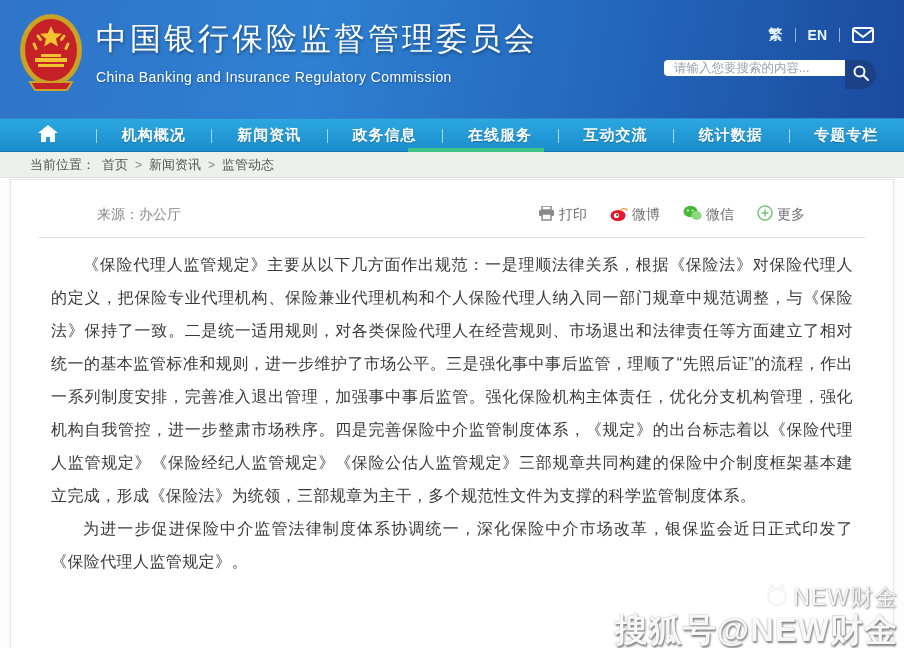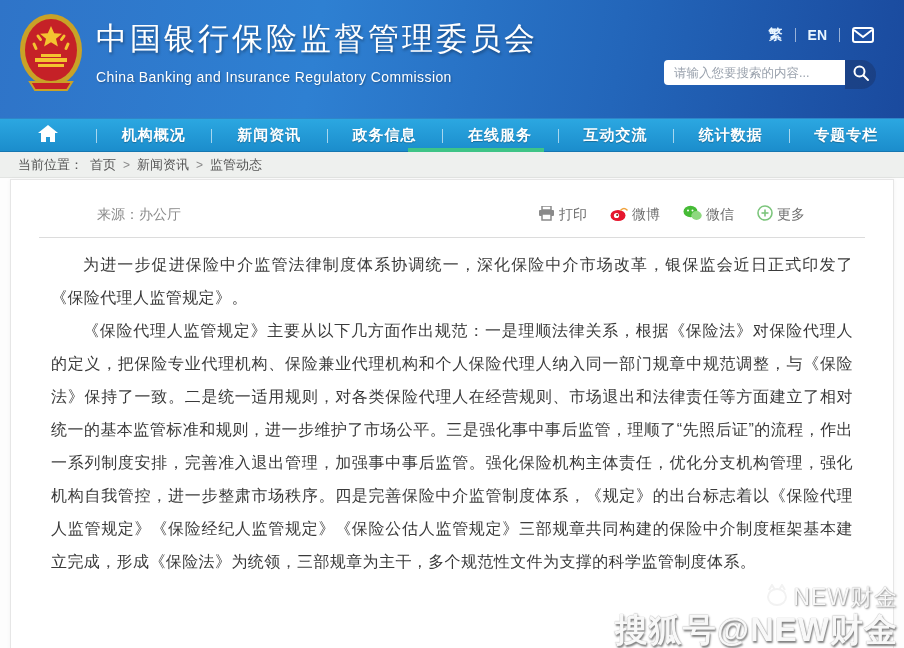--- a/index.html
+++ b/index.html
@@ -14,21 +14,21 @@
   .emblem{ position:absolute; left:18px; top:12px; width:66px; height:82px; }
   .title-block{ position:absolute; left:96px; top:18px; color:#fff; }
   .title-zh{ font-size:31px; font-weight:normal; letter-spacing:3px; text-shadow:1px 2px 3px rgba(0,0,0,.35); white-space:nowrap; }
   .title-en{ font-size:14px; margin-top:9px; letter-spacing:.4px; text-shadow:1px 1px 2px rgba(0,0,0,.3); white-space:nowrap; }
   .utils{ position:absolute; right:30px; top:26px; display:flex; align-items:center; gap:12px; color:#fff; font-size:14px; font-weight:bold; }
   .utils .sep{ width:1px; height:14px; background:rgba(255,255,255,.55); }
   .utils a{ color:#eaf6ff; text-decoration:none; cursor:pointer; }
   .mail-icon svg{ display:block; }
   .searchbar{ position:absolute; right:28px; top:60px; width:212px; height:29px; display:flex; }
   .search-input{
-    flex:1; height:25px; border:none; outline:none; padding:8px 10px;
+    flex:1; height:16px; border:none; outline:none; padding:8px 10px;
     border-radius:4px 0 0 4px; font-size:12.5px; color:#000000; background:#fff;
   }
   .search-input::placeholder{ color:#9aa2ad; }
   .search-btn{
     width:52px; height:29px; border:none; cursor:pointer;
     border-radius:0 15px 15px 0; background:rgba(25,45,90,.38);
     display:flex; align-items:center; justify-content:center;
   }
 
   
@@ -45,21 +45,21 @@
   .nav-home{ flex:0 0 96px; }
   .nav-item + .nav-item::before{
     content:""; position:absolute; left:0; top:10px; width:1px; height:14px;
     background:rgba(255,255,255,.6);
   }
   .nav-underline{ position:absolute; left:408px; bottom:-1px; width:136px; height:4px; background:#3ec487; }
 
   
   .breadcrumb{
     height:26px; background:#eef0ee; border-bottom:1px solid #e2e4e2;
-    display:flex; align-items:center; padding-left:18px;
+    display:flex; align-items:center; padding-left:30px;
     font-size:13px; color:#565656; gap:7px;
   }
   .breadcrumb a{ color:#565656; text-decoration:none; cursor:pointer; }
   .crumb-sep{ color:#8a8a8a; font-size:12px; }
 
   
   .panel{
     position:absolute; left:10px; right:10px; top:179px; bottom:-2px;
     background:#fff; border:1px solid #e6e6e6; border-bottom:none;
     box-shadow:0 0 4px rgba(0,0,0,.04);
@@ -215,22 +215,22 @@
         </span>
         <span>更多</span>
       </span>
     </div>
   </div>
 
   <div class="divider"></div>
 
 
   <div class="article-body">
+    <p>《保险代理人监管规定》主要从以下几方面作出规范：一是理顺法律关系，根据《保险法》对保险代理人的定义，把保险专业代理机构、保险兼业代理机构和个人保险代理人纳入同一部门规章中规范调整，与《保险法》保持了一致。二是统一适用规则，对各类保险代理人在经营规则、市场退出和法律责任等方面建立了相对统一的基本监管标准和规则，进一步维护了市场公平。三是强化事中事后监管，理顺了“先照后证”的流程，作出一系列制度安排，完善准入退出管理，加强事中事后监管。强化保险机构主体责任，优化分支机构管理，强化机构自我管控，进一步整肃市场秩序。四是完善保险中介监管制度体系，《规定》的出台标志着以《保险代理人监管规定》《保险经纪人监管规定》《保险公估人监管规定》三部规章共同构建的保险中介制度框架基本建立完成，形成《保险法》为统领，三部规章为主干，多个规范性文件为支撑的科学监管制度体系。</p>
     <p>为进一步促进保险中介监管法律制度体系协调统一，深化保险中介市场改革，银保监会近日正式印发了《保险代理人监管规定》。</p>
-    <p>《保险代理人监管规定》主要从以下几方面作出规范：一是理顺法律关系，根据《保险法》对保险代理人的定义，把保险专业代理机构、保险兼业代理机构和个人保险代理人纳入同一部门规章中规范调整，与《保险法》保持了一致。二是统一适用规则，对各类保险代理人在经营规则、市场退出和法律责任等方面建立了相对统一的基本监管标准和规则，进一步维护了市场公平。三是强化事中事后监管，理顺了“先照后证”的流程，作出一系列制度安排，完善准入退出管理，加强事中事后监管。强化保险机构主体责任，优化分支机构管理，强化机构自我管控，进一步整肃市场秩序。四是完善保险中介监管制度体系，《规定》的出台标志着以《保险代理人监管规定》《保险经纪人监管规定》《保险公估人监管规定》三部规章共同构建的保险中介制度框架基本建立完成，形成《保险法》为统领，三部规章为主干，多个规范性文件为支撑的科学监管制度体系。</p>
   </div>
 </main>
 
 <div class="watermark">
   <div class="wm-line1">
     <span>
       <svg width="24" height="22" viewBox="0 0 24 22">
         <path d="M4 6 L7 1 L10 6 M14 6 L17 1 L20 6" fill="none" stroke="#f2f2f2" stroke-width="2"></path>
         <ellipse cx="12" cy="13" rx="9" ry="8" fill="none" stroke="#f2f2f2" stroke-width="2"></ellipse>
       </svg>

